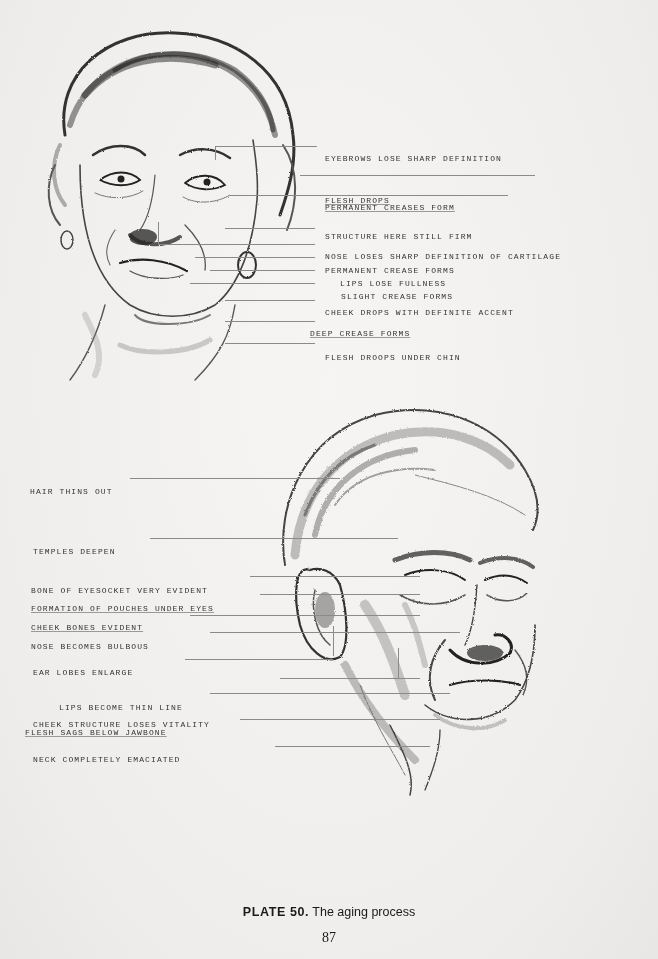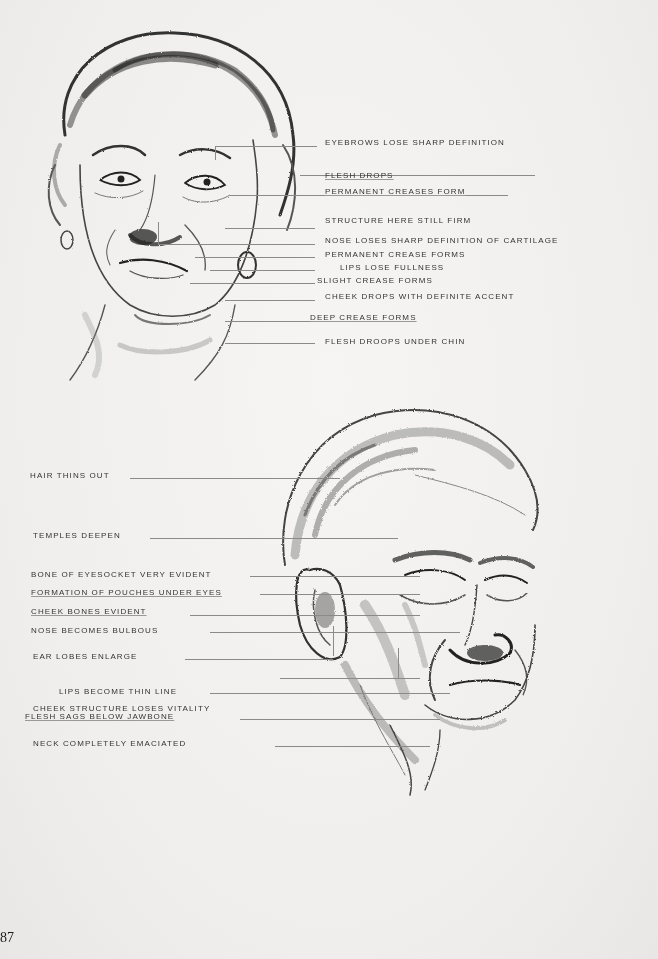--- a/index.html
+++ b/index.html
@@ -6,37 +6,38 @@
   body {
     width: 658px; height: 959px; position: relative; overflow: hidden;
     background: #f1f0ee;
     font-family: "Liberation Sans", sans-serif;
     color: #2a2a2a;
   }
   .page { position: absolute; inset: 0; background: radial-gradient(ellipse at 50% 40%, #f6f5f3 0%, #efeeec 70%, #e8e7e5 100%); }
   .sketch { position: absolute; }
   .label {
     position: absolute;
-    font-family: Liberation Sans, sans-serif;
+    font-family: Liberation Mono, monospace;
     font-size: 8px;
     letter-spacing: 1.1px;
     text-transform: uppercase;
     color: #333;
     white-space: nowrap;
     line-height: 10px;
+    margin-top: 16px;
   }
   .leader { position: absolute; height: 0; border-top: 1px solid #8a8a8a; }
   .vleader { position: absolute; width: 0; border-left: 1px solid #8a8a8a; }
   .caption {
     position: absolute; left: 0; width: 658px; top: 905px; text-align: center;
     font-family: "Liberation Sans", sans-serif; font-size: 12.5px; color: #1a1a1a;
   }
   .caption .plate { font-weight: bold; letter-spacing: 0.6px; }
   .pagenum {
-    position: absolute; left: 0; width: 658px; top: 930px; text-align: left;
+    position: absolute; left: 0; width: 658px; top: 930px; text-align: center;
     font-family: "Liberation Serif", serif; font-size: 14px; color: #1a1a1a;
   }
 </style>
 </head>
 <body>
 
 <div class="page">
 
   <svg class="sketch" style="left:25px; top:15px;" width="290" height="375" viewBox="0 0 290 375">
     <defs>
@@ -96,27 +97,27 @@
   <div class="vleader" style="left:158px; top:222px; height:22px;"></div>
   <div class="leader" style="left:158px; top:244px; width:157px;"></div>
   <div class="leader" style="left:195px; top:257px; width:120px;"></div>
   <div class="leader" style="left:210px; top:270px; width:105px;"></div>
   <div class="leader" style="left:190px; top:283px; width:125px;"></div>
   <div class="leader" style="left:225px; top:300px; width:90px;"></div>
   <div class="leader" style="left:225px; top:321px; width:90px;"></div>
   <div class="leader" style="left:225px; top:343px; width:90px;"></div>
 
   <div class="label" style="left:325px; top:138px;">Eyebrows lose sharp definition</div>
-  <div class="label" style="left:325px; top:171px; text-decoration:underline; text-decoration-color:#999;">Flesh drops</div>
+  <div class="label" style="left:325px; top:180px; text-decoration:underline; text-decoration-color:#999;">Flesh drops</div>
   <div class="label" style="left:325px; top:187px; text-decoration:underline; text-decoration-color:#999;">Permanent creases form</div>
   <div class="label" style="left:325px; top:216px;">Structure here still firm</div>
   <div class="label" style="left:325px; top:236px;">Nose loses sharp definition of cartilage</div>
   <div class="label" style="left:325px; top:250px;">Permanent crease forms</div>
   <div class="label" style="left:340px; top:263px;">Lips lose fullness</div>
-  <div class="label" style="left:317px; top:276px;">Slight crease forms</div>
+  <div class="label" style="left:341px; top:276px;">Slight crease forms</div>
   <div class="label" style="left:325px; top:292px;">Cheek drops with definite accent</div>
   <div class="label" style="left:310px; top:313px; text-decoration:underline; text-decoration-color:#999;">Deep crease forms</div>
   <div class="label" style="left:325px; top:337px;">Flesh droops under chin</div>
 
   <svg class="sketch" style="left:265px; top:395px;" width="285" height="405" viewBox="0 0 285 405">
     <defs>
       <filter id="pencil2">
           <feTurbulence type="fractalNoise" baseFrequency="0.85" numOctaves="2" result="n"></feTurbulence>
           <feDisplacementMap in="SourceGraphic" in2="n" scale="2.5"></feDisplacementMap>
         </filter>
@@ -182,14 +183,18 @@
   <div class="label" style="left:31px; top:570px;">Bone of eyesocket very evident</div>
   <div class="label" style="left:31px; top:588px; text-decoration:underline; text-decoration-color:#999;">Formation of pouches under eyes</div>
   <div class="label" style="left:31px; top:607px; text-decoration:underline; text-decoration-color:#999;">Cheek bones evident</div>
   <div class="label" style="left:31px; top:626px;">Nose becomes bulbous</div>
   <div class="label" style="left:33px; top:652px;">Ear lobes enlarge</div>
   <div class="label" style="left:33px; top:704px;">Cheek structure loses vitality</div>
   <div class="label" style="left:33px; top:687px;padding-left:26px;">Lips become thin line</div>
   <div class="label" style="left:25px; top:712px; text-decoration:underline; text-decoration-color:#999;">Flesh sags below jawbone</div>
   <div class="label" style="left:33px; top:739px;">Neck completely emaciated</div>
 
+  <div class="caption">
+    <span class="plate">PLATE 50.</span>
+    <span>The aging process</span>
+  </div>
   <div class="pagenum">87</div>
 </div>
 
 </body></html>

